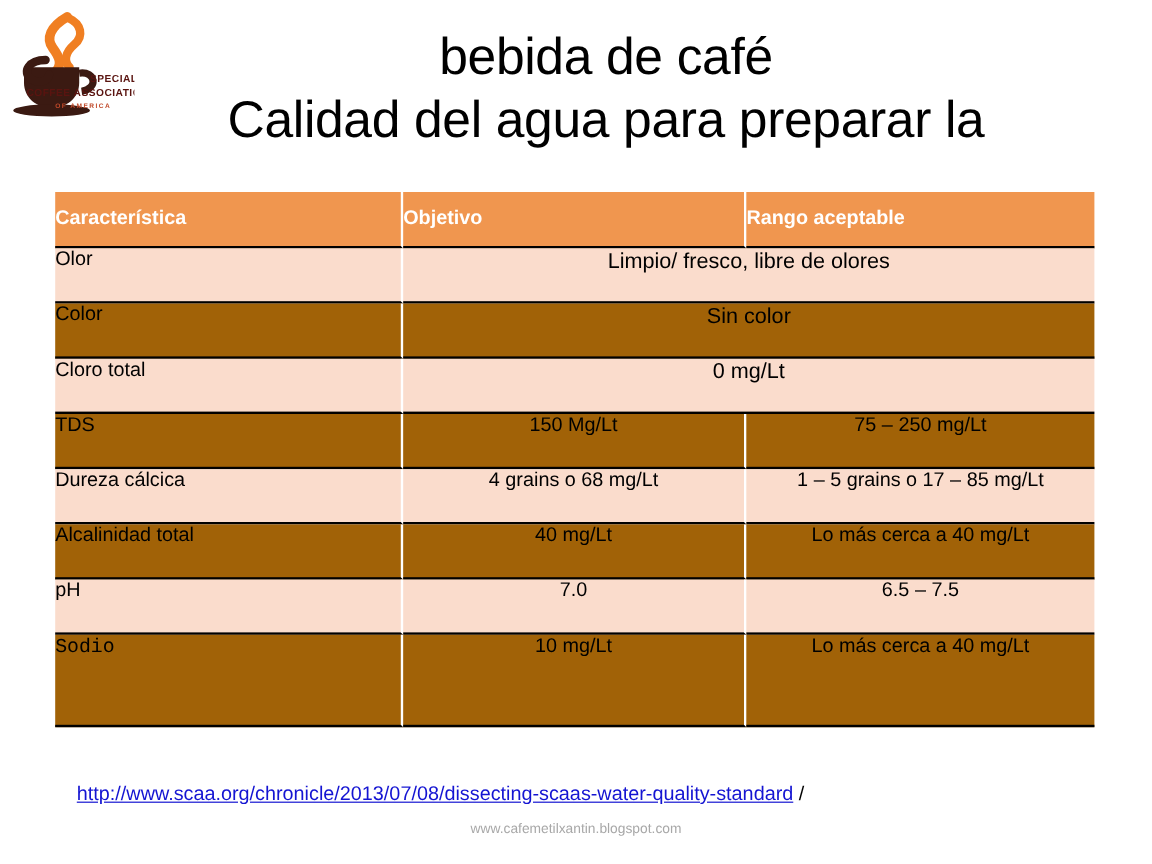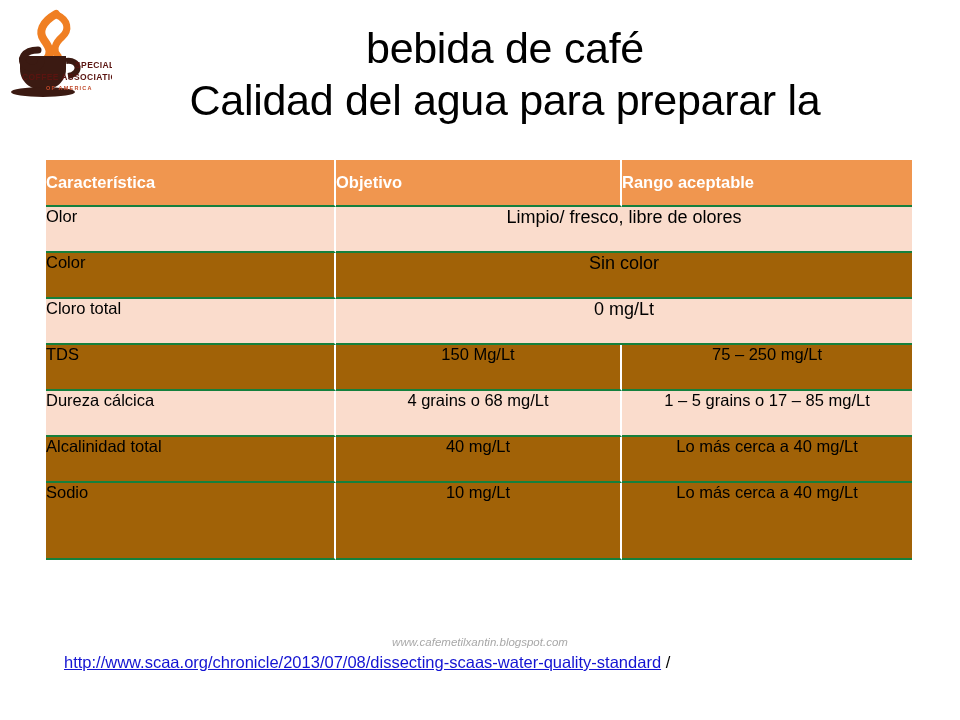--- a/index.html
+++ b/index.html
@@ -19,21 +19,21 @@
     letter-spacing:-0.3px;
   }
   
   #tbl{
     position:absolute;left:46px;top:160px;width:866px;
     border-collapse:separate;border-spacing:0;table-layout:fixed;
   }
   #tbl td,#tbl th{
     padding:0;margin:0;vertical-align:top;
     border-right:2px solid #ffffff;
-    border-bottom:2px solid #15803d;
+    border-bottom:2px solid #000000;
     box-sizing:border-box;
   }
   #tbl th:last-child,#tbl td:last-child{border-right:none;margin-left:24px;}
   .c1{width:290px;}
   .c2{width:286px;}
   .c3{width:290px;}
 
   thead th{
     background:#F0964F;color:#ffffff;font-weight:bold;font-size:16.5px;
     height:45px;line-height:45px;vertical-align:middle;
@@ -50,35 +50,35 @@
     font-size:16.5px;
   }
   td.val{
     text-align:center;padding-top:19px;font-size:16.5px;
   }
   td.merged{
     text-align:center;padding-top:19px;font-size:18px;
   }
   
   tr.lastrow td{height:77px;}
-  tr.lastrow td.lbl{padding-top:8px;}
+  tr.lastrow td.lbl{padding-top:8px;font-family:Liberation Mono, monospace;}
   tr.lastrow td.val-mid{padding-top:36px;}
   tr.lastrow td.val-hi{padding-top:18px;}
 
   
   #srclink{
     position:absolute;left:64px;top:653px;width:880px;
     font-size:16.5px;color:#000000;white-space:nowrap;
   }
   #srclink a{
     color:#1414D2;text-decoration:underline;cursor:pointer;
   }
   #blogline{
-    position:absolute;left:0;top:636px;width:960px;text-align:center;
-    font-size:11.5px;color:#A8A8A8;font-style:italic;
+    position:absolute;left:0;top:685px;width:960px;text-align:center;
+    font-size:11.5px;color:#A8A8A8;
   }
 </style>
 </head>
 <body>
 
 <div id="logo">
   <svg width="104" height="100" viewBox="0 0 104 100" xmlns="http://www.w3.org/2000/svg">
 
     <path d="M48 8 C34 16 30 26 36 34 C42 42 44 48 38 54" fill="none" stroke="#F07F22" stroke-width="8" stroke-linecap="round"></path>
     <path d="M49 9 C60 14 62 24 54 31 C46 38 45 45 50 50" fill="none" stroke="#F07F22" stroke-width="7" stroke-linecap="round"></path>
@@ -136,20 +136,25 @@
     <tr class="odd">
       <td class="lbl">Dureza cálcica</td>
       <td class="val">4 grains o 68 mg/Lt</td>
       <td class="val">1 – 5 grains o 17 – 85 mg/Lt</td>
     </tr>
     <tr class="even">
       <td class="lbl">Alcalinidad total</td>
       <td class="val">40 mg/Lt</td>
       <td class="val">Lo más cerca a 40 mg/Lt</td>
     </tr>
+    <tr class="odd">
+      <td class="lbl">pH</td>
+      <td class="val">7.0</td>
+      <td class="val">6.5 – 7.5</td>
+    </tr>
     <tr class="even lastrow">
       <td class="lbl">Sodio</td>
       <td class="val val-mid">10 mg/Lt</td>
       <td class="val val-hi">Lo más cerca a 40 mg/Lt</td>
     </tr>
   </tbody>
 </table>
 
 <div id="srclink"><a href="#">http://www.scaa.org/chronicle/2013/07/08/dissecting-scaas-water-quality-standard</a><span> /</span></div>
 

